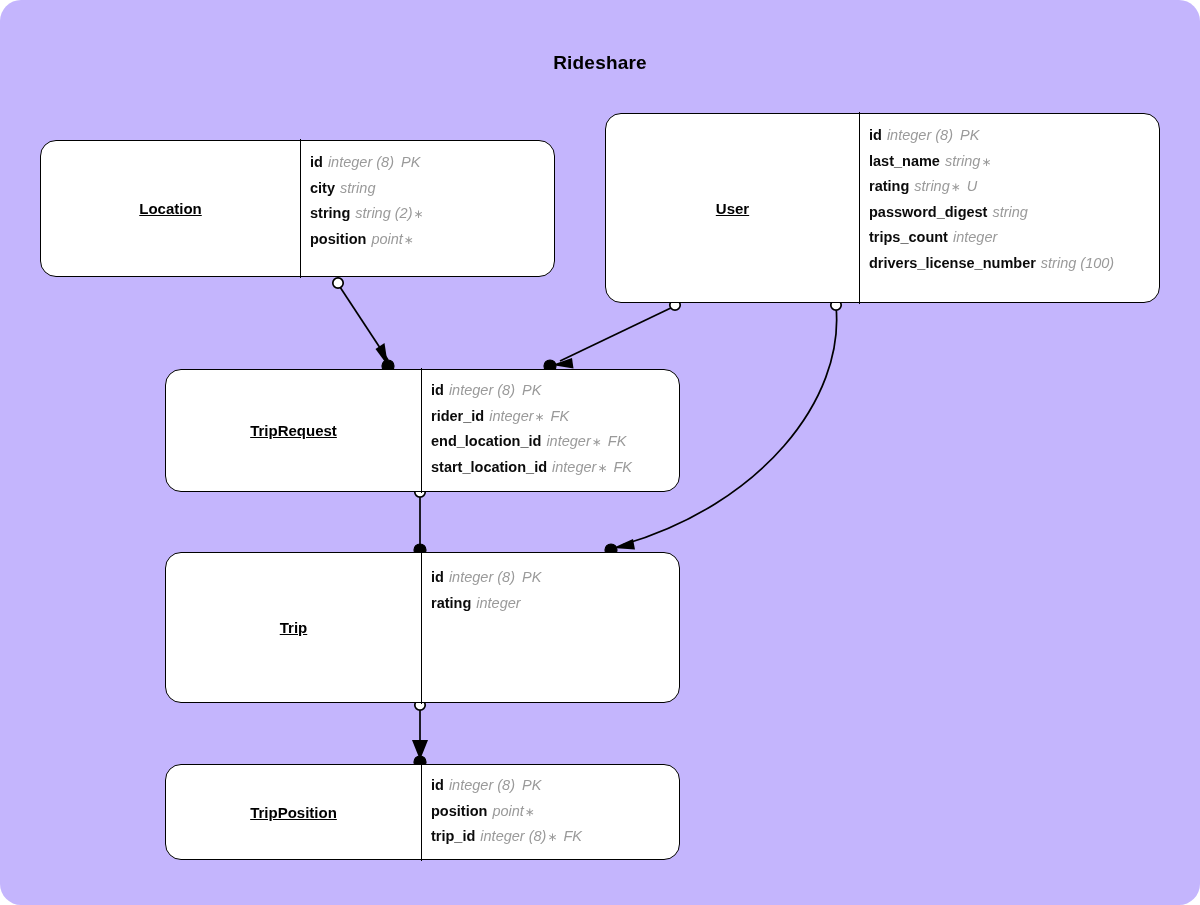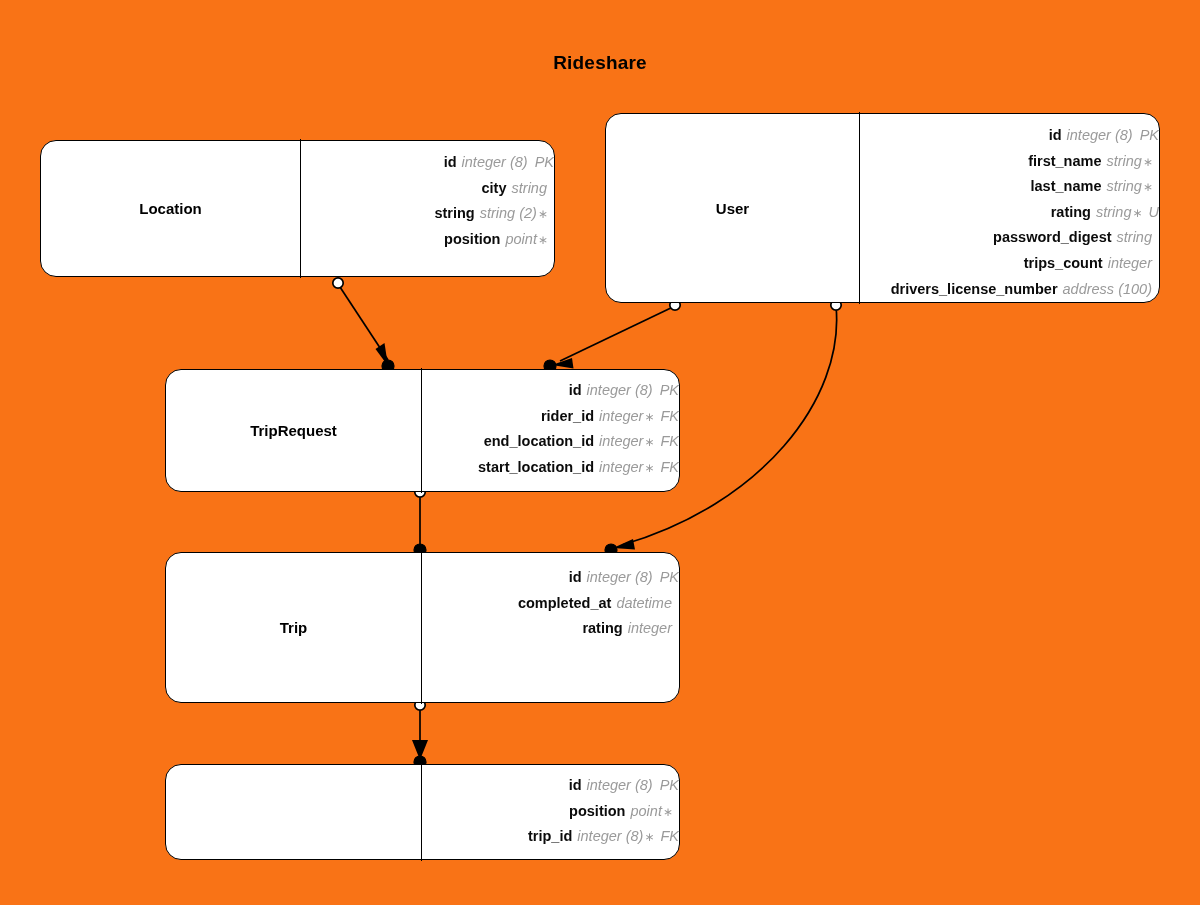--- a/index.html
+++ b/index.html
@@ -8,22 +8,23 @@
     background: #ffffff;
   }
   body {
     font-family: "Liberation Sans", sans-serif;
     -webkit-font-smoothing: antialiased;
   }
   #canvas {
     position: relative;
     width: 1200px;
     height: 905px;
-    background: #f97316;
+    background: #c4b5fd;
     overflow: hidden;
+    border-radius: 21px;
   }
 
   
   #diagram-title {
     position: absolute;
     left: 0;
     top: 52px;
     width: 1200px;
     text-align: center;
     font-size: 19px;
@@ -44,20 +45,21 @@
     position: absolute;
     left: 0;
     top: 0;
     display: flex;
     align-items: center;
     justify-content: center;
     font-size: 15px;
     font-weight: bold;
     color: #000000;
     text-align: center;
+    text-decoration: underline;
   }
   .entity-divider {
     position: absolute;
     top: -1.6px;
     bottom: -1.6px;
     width: 0;
     border-left: 1.6px solid #000000;
   }
   .field-list {
     position: absolute;
@@ -66,21 +68,20 @@
     right: 0;
     padding-top: 9px;
     box-sizing: border-box;
   }
   .field-row {
     height: 25.6px;
     line-height: 25.6px;
     white-space: nowrap;
     font-size: 14.5px;
     color: #000000;
-    text-align: right;
   }
   .field-name {
     font-weight: 600;
     color: #0b0b0b;
   }
   .field-type {
     font-style: italic;
     color: #9a9a9a;
     margin-left: 5px;
   }
@@ -189,36 +190,33 @@
   </div>
 
   <div class="entity" style="left:605px; top:113px; width:555px; height:190px;">
     <div class="entity-name" style="width:253px; height:100%;">User</div>
     <div class="entity-divider" style="left:253px;"></div>
     <div class="field-list" style="left:253px; padding-left:10px;">
       <div class="field-row">
         <span class="field-name">id</span><span class="field-type">integer (8)</span><span class="field-req"></span><span class="field-key">PK</span>
       </div>
       <div class="field-row">
-        <span class="field-name">first_name</span><span class="field-type">string</span><span class="field-req">∗</span><span class="field-key"></span>
-      </div>
-      <div class="field-row">
         <span class="field-name">last_name</span><span class="field-type">string</span><span class="field-req">∗</span><span class="field-key"></span>
       </div>
       <div class="field-row">
         <span class="field-name">rating</span><span class="field-type">string</span><span class="field-req">∗</span><span class="field-key">U</span>
       </div>
       <div class="field-row">
         <span class="field-name">password_digest</span><span class="field-type">string</span><span class="field-req"></span><span class="field-key"></span>
       </div>
       <div class="field-row">
         <span class="field-name">trips_count</span><span class="field-type">integer</span><span class="field-req"></span><span class="field-key"></span>
       </div>
       <div class="field-row">
-        <span class="field-name">drivers_license_number</span><span class="field-type">address (100)</span><span class="field-req"></span><span class="field-key"></span>
+        <span class="field-name">drivers_license_number</span><span class="field-type">string (100)</span><span class="field-req"></span><span class="field-key"></span>
       </div>
     </div>
   </div>
 
   <div class="entity" style="left:165px; top:369px; width:515px; height:123px;">
     <div class="entity-name" style="width:255px; height:100%;">TripRequest</div>
     <div class="entity-divider" style="left:255px;"></div>
     <div class="field-list" style="left:255px; padding-left:10px; padding-top:8px;">
       <div class="field-row">
         <span class="field-name">id</span><span class="field-type">integer (8)</span><span class="field-req"></span><span class="field-key">PK</span>
@@ -236,29 +234,27 @@
   </div>
 
   <div class="entity" style="left:165px; top:552px; width:515px; height:151px;">
     <div class="entity-name" style="width:255px; height:100%;">Trip</div>
     <div class="entity-divider" style="left:255px;"></div>
     <div class="field-list" style="left:255px; padding-left:10px; padding-top:12px;">
       <div class="field-row">
         <span class="field-name">id</span><span class="field-type">integer (8)</span><span class="field-req"></span><span class="field-key">PK</span>
       </div>
       <div class="field-row">
-        <span class="field-name">completed_at</span><span class="field-type">datetime</span><span class="field-req"></span><span class="field-key"></span>
-      </div>
-      <div class="field-row">
         <span class="field-name">rating</span><span class="field-type">integer</span><span class="field-req"></span><span class="field-key"></span>
       </div>
     </div>
   </div>
 
   <div class="entity" style="left:165px; top:764px; width:515px; height:96px;">
+    <div class="entity-name" style="width:255px; height:100%;">TripPosition</div>
     <div class="entity-divider" style="left:255px;"></div>
     <div class="field-list" style="left:255px; padding-left:10px; padding-top:8px;">
       <div class="field-row">
         <span class="field-name">id</span><span class="field-type">integer (8)</span><span class="field-req"></span><span class="field-key">PK</span>
       </div>
       <div class="field-row">
         <span class="field-name">position</span><span class="field-type">point</span><span class="field-req">∗</span><span class="field-key"></span>
       </div>
       <div class="field-row">
         <span class="field-name">trip_id</span><span class="field-type">integer (8)</span><span class="field-req">∗</span><span class="field-key">FK</span>

